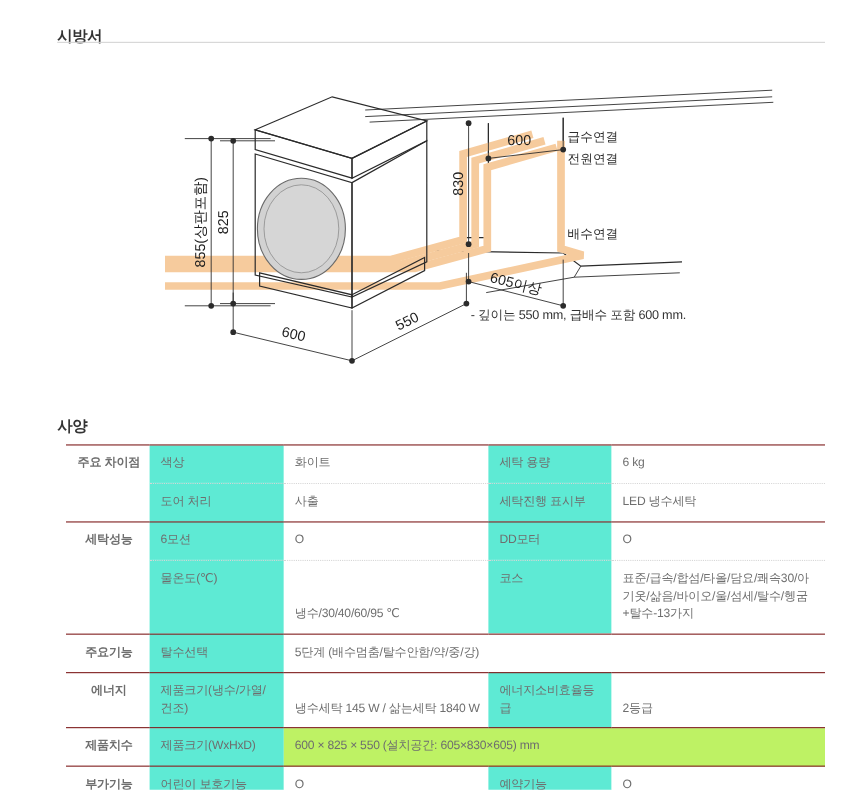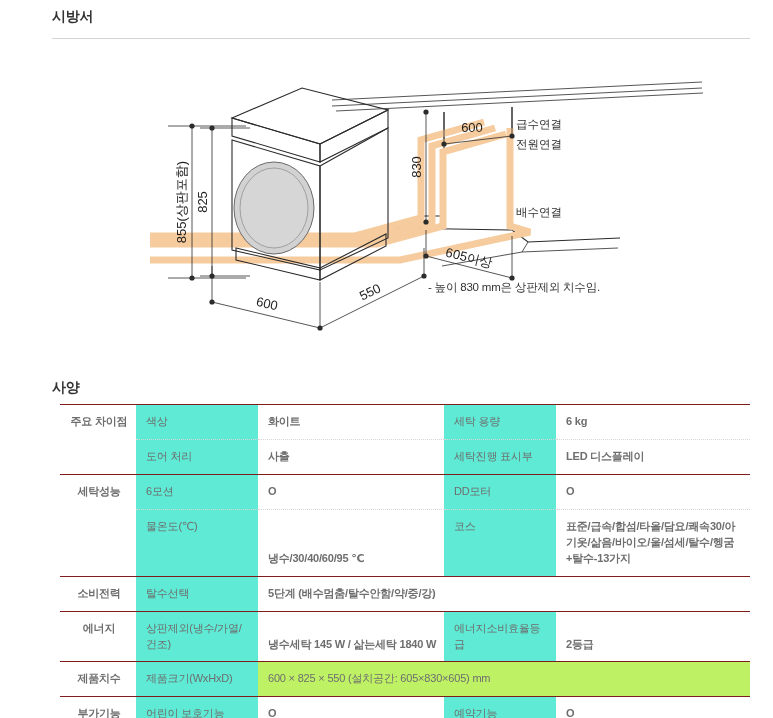--- a/index.html
+++ b/index.html
@@ -25,21 +25,21 @@
     color: #333333;
     letter-spacing: -0.3px;
   }
   .heading-rule {
     position: absolute;
     left: 52px;
     width: 698px;
     height: 1px;
     background: #d4d4d4;
   }
-  #spec-heading { top: 8px; }
+  #spec-heading { top: 24px; }
   #spec-rule    { top: 38px; }
   #sayang-heading { top: 379px; font-family: Liberation Serif, serif; }
 
   
   #diagram {
     position: absolute;
     left: 150px;
     top: 70px;
     width: 560px;
     height: 270px;
@@ -78,21 +78,20 @@
     padding-right: 0;
     background: #ffffff;
   }
   td.sub {
     background: #5eead4;
     color: #5f5f5f;
   }
   td.val {
     background: #ffffff;
     color: #767676;
-    font-weight: bold;
   }
 
   
   tr.grp-top > td { border-top: 1px solid #7f1d1d; }
   tr.sub-top > td { border-top: 1px dotted #d6d6d6; }
   tr.last > td { border-bottom: 1px solid #c9c9c9; }
 
   
   td.fullspan {
     background: #bef264;
@@ -237,21 +236,21 @@
 
   <g>
     <text class="calltxt" x="366" y="58">급수연결</text>
     <text class="calltxt" x="366" y="78">전원연결</text>
     <text class="calltxt" x="366" y="146">배수연결</text>
   </g>
 </svg>
 </div>
 
 <div id="dim-notes">
-  <div>- 높이 830 mm은 상판제외 치수임.</div>
+  <div>- 깊이는 550 mm, 급배수 포함 600 mm.</div>
 </div>
 
 <div id="sayang-heading" class="section-heading">사양</div>
 
 <table id="spec-table">
   <colgroup>
     <col class="col-cat">
       <col class="col-sub">
       <col class="col-val">
     <col class="col-cat2">
@@ -262,46 +261,46 @@
       <td class="cat" rowspan="2">주요 차이점</td>
       <td class="sub">색상</td>
       <td class="val">화이트</td>
       <td class="sub">세탁 용량</td>
       <td class="val">6 kg</td>
     </tr>
     <tr class="sub-top">
       <td class="sub">도어 처리</td>
       <td class="val">사출</td>
       <td class="sub">세탁진행 표시부</td>
-      <td class="val">LED 디스플레이</td>
+      <td class="val">LED 냉수세탁</td>
     </tr>
 
     <tr class="grp-top">
       <td class="cat" rowspan="2">세탁성능</td>
       <td class="sub">6모션</td>
       <td class="val">O</td>
       <td class="sub">DD모터</td>
       <td class="val">O</td>
     </tr>
     <tr class="sub-top">
       <td class="sub">물온도(℃)</td>
       <td class="val" style="vertical-align:bottom;">냉수/30/40/60/95 ℃</td>
       <td class="sub">코스</td>
       <td class="val">표준/급속/합섬/타올/담요/쾌속30/아기옷/삶음/바이오/울/섬세/탈수/헹굼+탈수-13가지</td>
     </tr>
 
     <tr class="grp-top">
-      <td class="cat">소비전력</td>
+      <td class="cat">주요기능</td>
       <td class="sub">탈수선택</td>
       <td class="val nowrap" colspan="3">5단계 (배수멈춤/탈수안함/약/중/강)</td>
     </tr>
 
     <tr class="grp-top">
       <td class="cat">에너지</td>
-      <td class="sub">상판제외(냉수/가열/건조)</td>
+      <td class="sub">제품크기(냉수/가열/건조)</td>
       <td class="val" style="vertical-align:bottom;white-space:nowrap;">냉수세탁 145 W / 삶는세탁 1840 W</td>
       <td class="sub">에너지소비효율등급</td>
       <td class="val" style="vertical-align:bottom;margin-top:44px;">2등급</td>
     </tr>
 
     <tr class="grp-top">
       <td class="cat">제품치수</td>
       <td class="sub">제품크기(WxHxD)</td>
       <td class="fullspan nowrap" colspan="3">600 × 825 × 550 (설치공간: 605×830×605)  mm</td>
     </tr>

